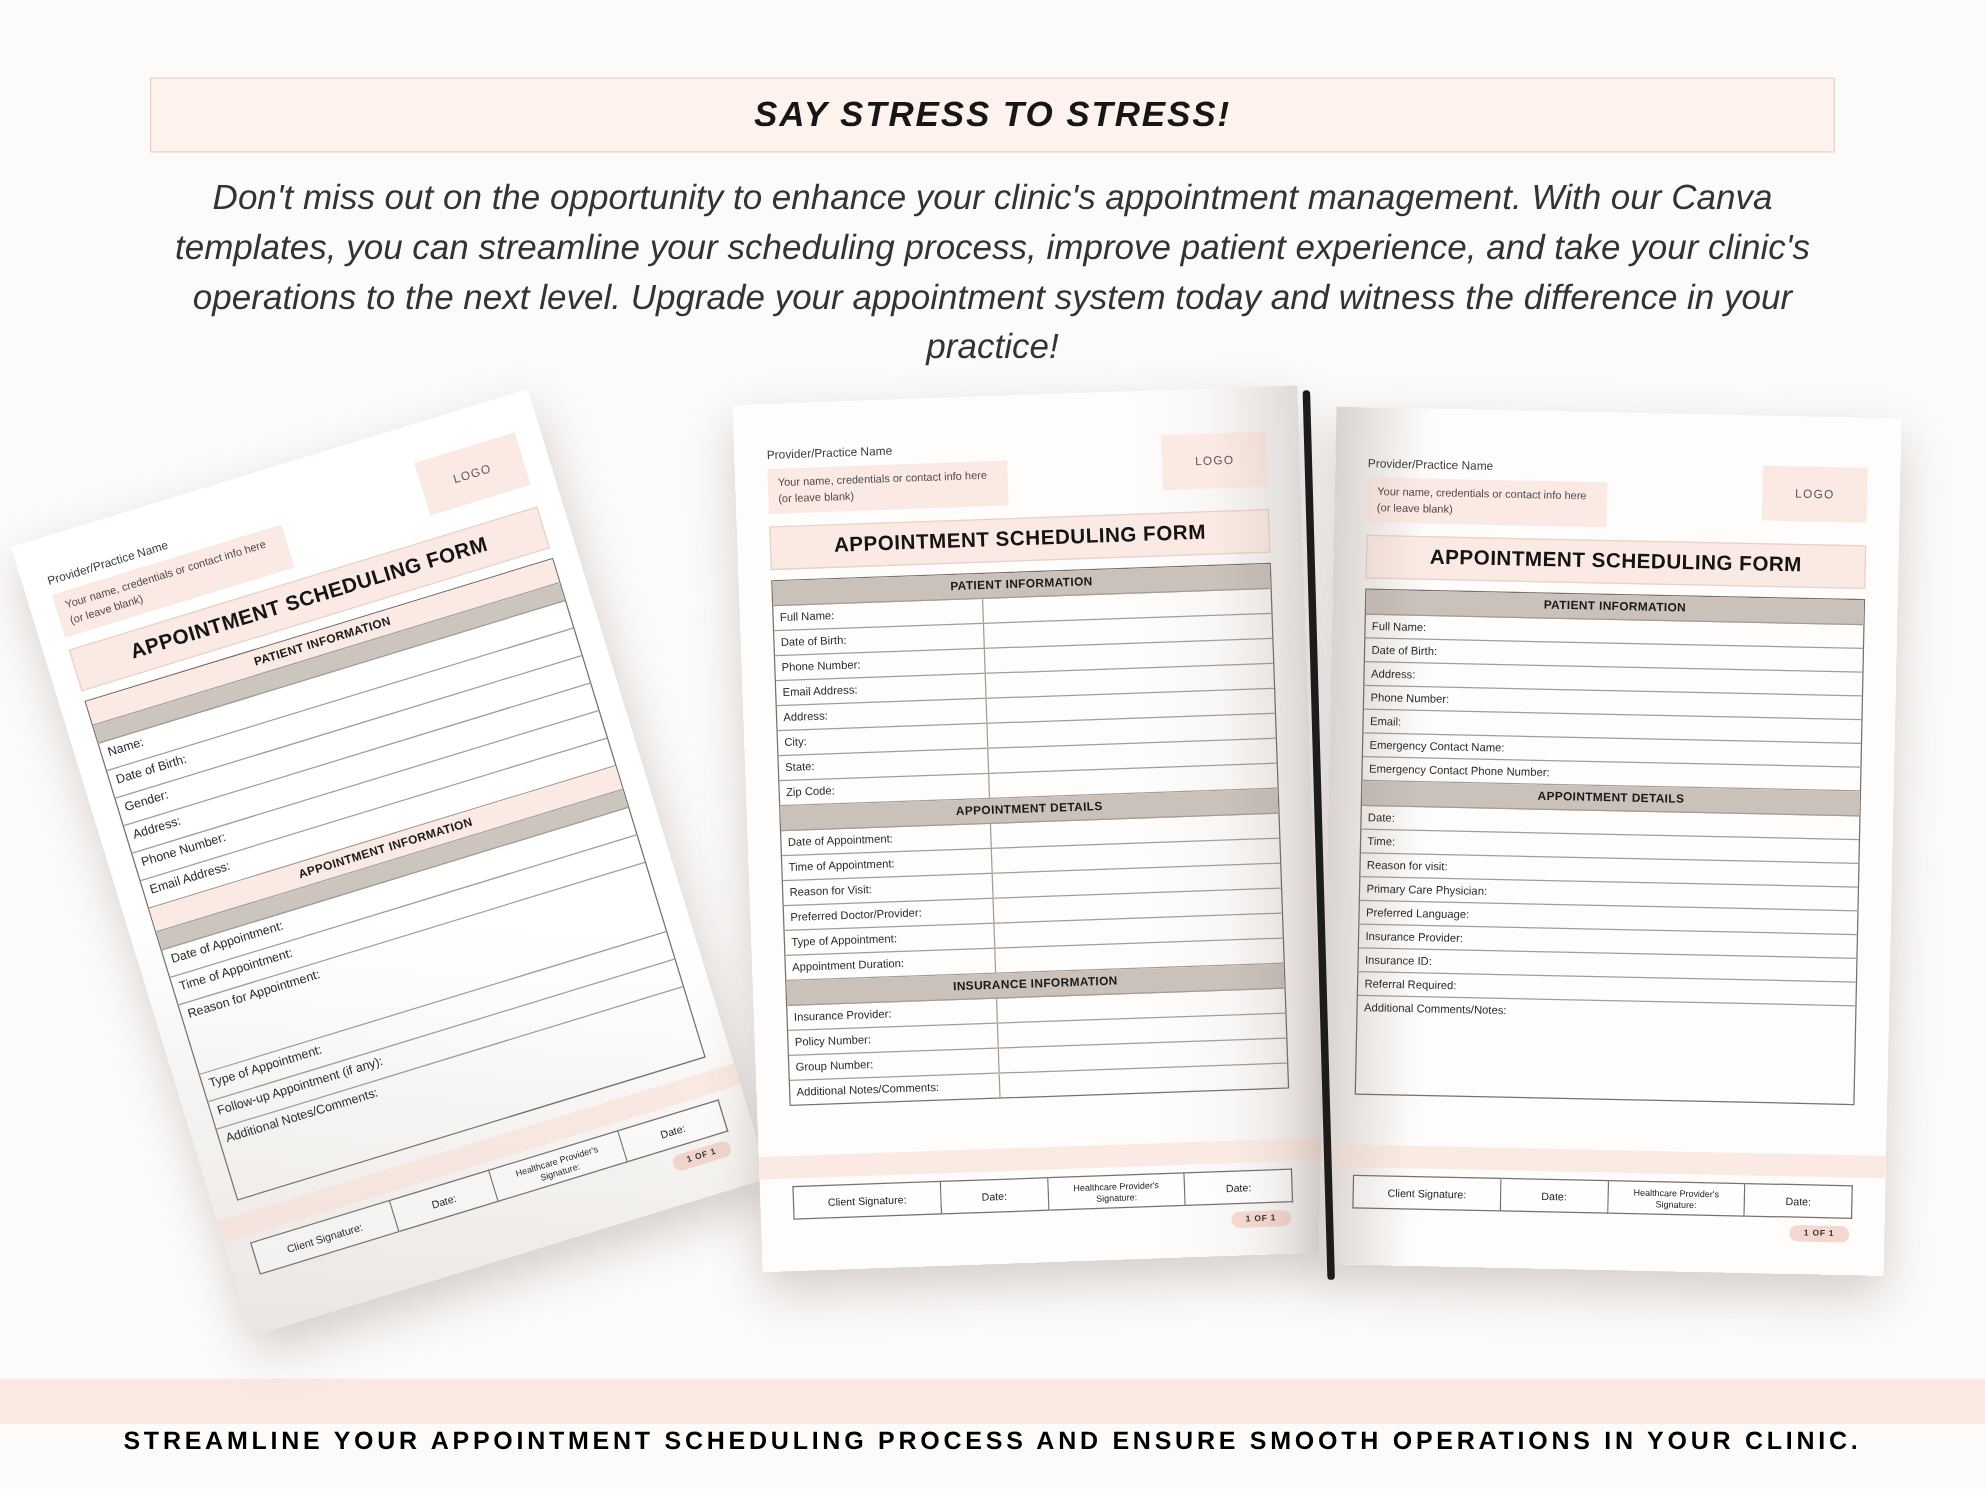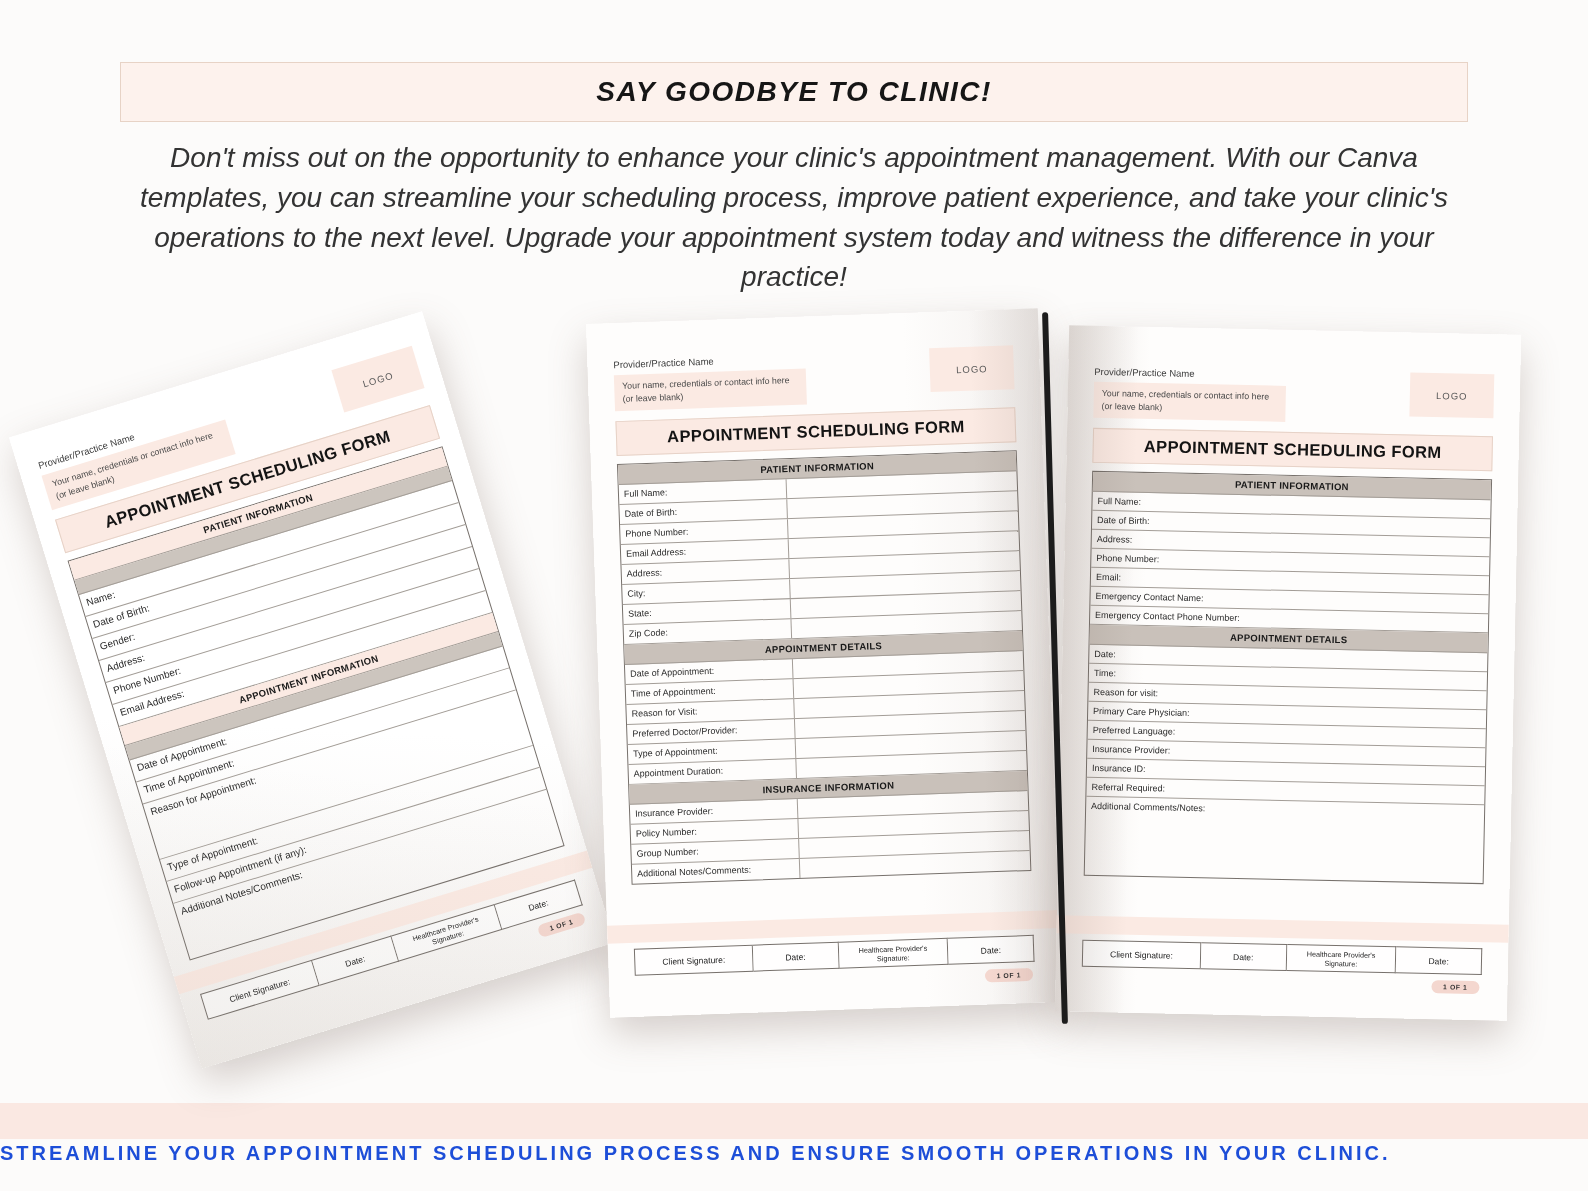--- a/index.html
+++ b/index.html
@@ -93,28 +93,28 @@
               font-size:8.5px; color:#222; padding:2px 4px; background:rgba(255,255,255,0.6); }
   .sig-cell + .sig-cell { border-left:none; }
   .sig-cell.w1 { flex:1.35; } .sig-cell.w2 { flex:0.95; } .sig-cell.w3 { flex:1.25; } .sig-cell.w4 { flex:0.95; }
   .sig-cell.provider { font-size:7.2px; line-height:1.25; }
 
   .page-badge { align-self:flex-end; background:#f4d7cf; color:#333; font-size:6.8px; font-weight:bold;
                 letter-spacing:0.6px; padding:3px 12px; border-radius:8px; margin:6px 2px 0 0; }
 
   
   .bottom-band { position:absolute; left:0; top:1103px; width:1588px; height:36px; background:#fae8e2; }
-  .bottom-text { position:absolute; left:0; top:1142px; width:1588px; 
-                 font-weight:bold; font-size:20px; letter-spacing:3px; color:#1d4ed8; }
+  .bottom-text { position:absolute; left:0; top:1142px; width:1588px; text-align:center;
+                 font-weight:bold; font-size:20px; letter-spacing:3px; color:#000000; }
 </style>
 </head>
 <body>
 
 <div class="top-banner">
-  <h1>SAY GOODBYE TO CLINIC!</h1>
+  <h1>SAY STRESS TO STRESS!</h1>
 </div>
 <p class="intro">Don't miss out on the opportunity to enhance your clinic's appointment management. With our Canva templates, you can streamline your scheduling process, improve patient experience, and take your clinic's operations to the next level. Upgrade your appointment system today and witness the difference in your practice!</p>
 
 <div class="paper paper-left">
   <div class="page-head">
     <div>
       <div class="provider-name">Provider/Practice Name</div>
       <div class="provider-info">Your name, credentials or contact info here (or leave blank)</div>
     </div>
     <div class="logo-box">LOGO</div>

